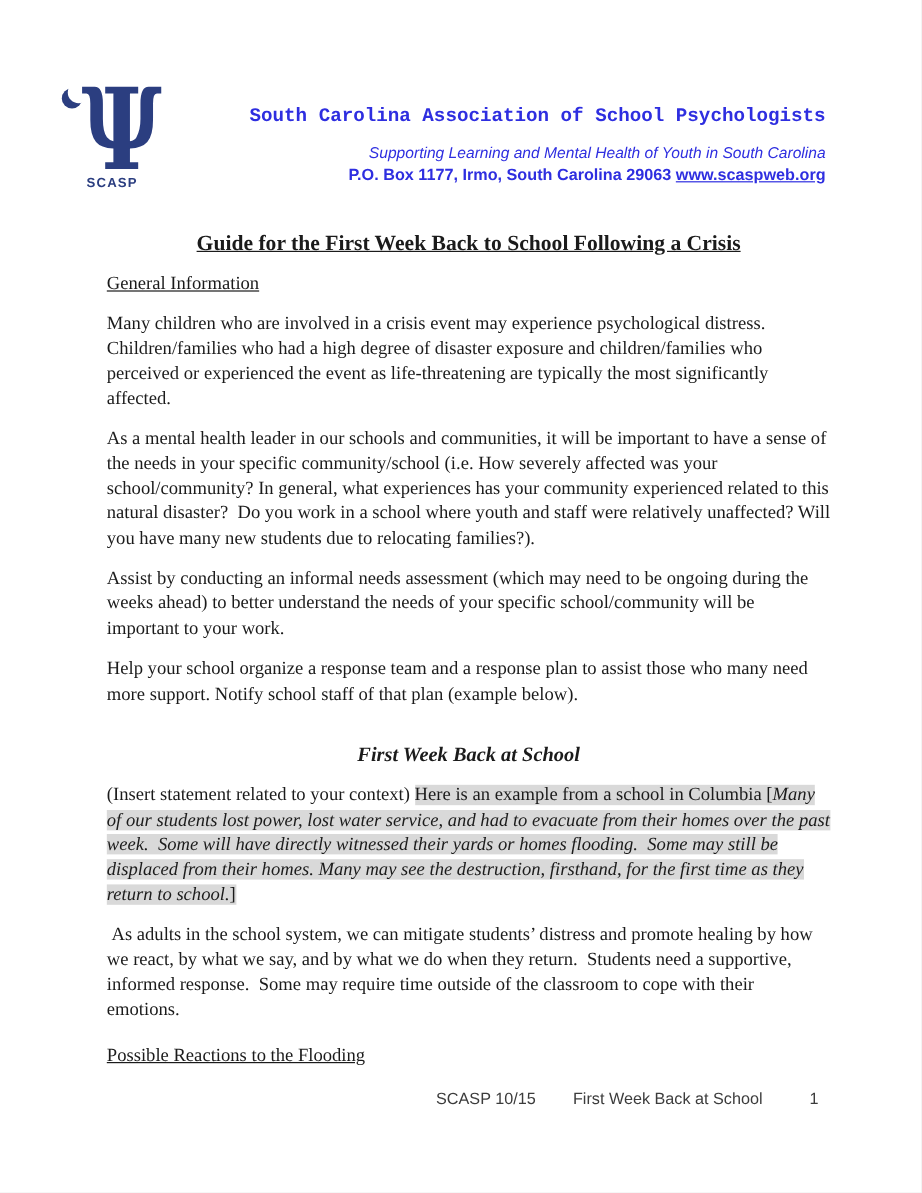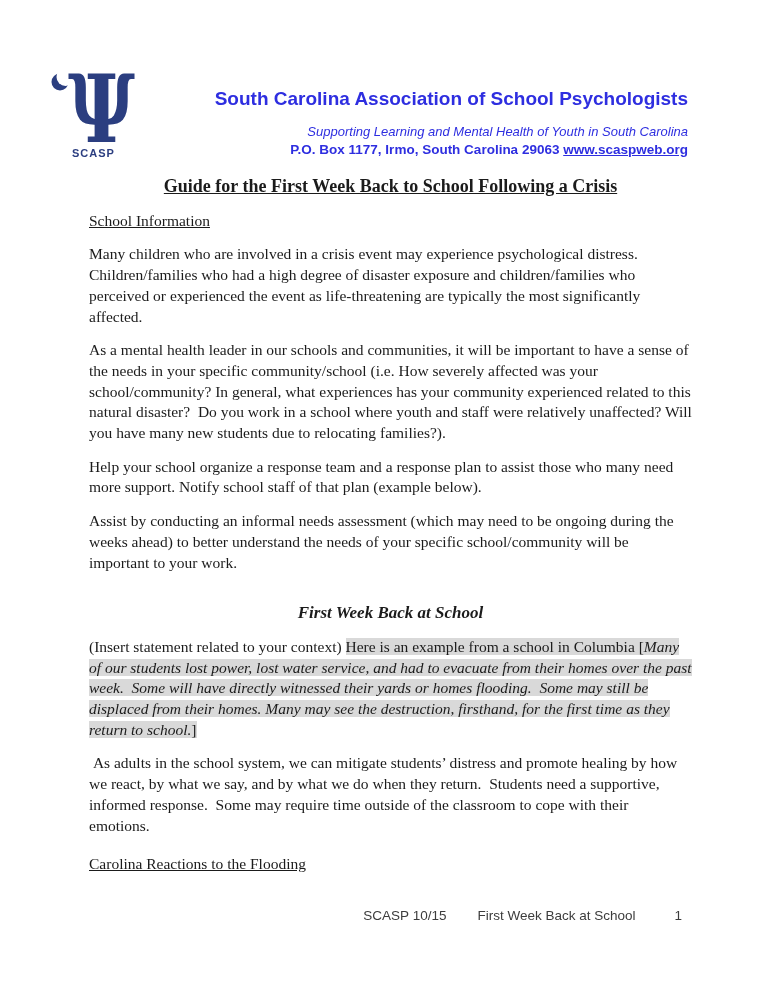--- a/index.html
+++ b/index.html
@@ -31,27 +31,27 @@
     font-family:"Liberation Sans", sans-serif;
     font-weight:bold;font-size:11px;letter-spacing:1px;
     color:#2b3e80;
   }
   .header-text{
     position:absolute;top:88px;right:80px;
     text-align:right;
     font-family:"Liberation Sans", sans-serif;
     color:#2e2ee0;
   }
-  .org-name{font-size:19px;font-weight:bold;margin:0 0 14px 0;}
+  .org-name{font-size:16px;font-weight:bold;margin:0 0 14px 0;font-family:Liberation Mono, monospace;}
   .tagline{font-size:13px;font-weight:normal;font-style:italic;margin:0 0 3px 0;}
   .address{font-size:13.5px;font-weight:bold;margin:0;text-align:right;}
   .address a{color:#2e2ee0;text-decoration:underline;cursor:pointer;}
   
   .content{
-    position:absolute;left:89px;right:76px;top:176px;
+    position:absolute;left:89px;right:76px;top:192px;
     font-size:15.5px;line-height:20.7px;
   }
   .doc-title{
     text-align:center;
     font-size:18px;font-weight:bold;
     text-decoration:underline;
     margin:0 0 14px 0;
   }
   .section-heading{
     font-size:15.5px;font-weight:normal;
@@ -96,37 +96,37 @@
     <div class="address">
       <span>P.O. Box 1177, Irmo, South Carolina 29063</span>
       <a>www.scaspweb.org</a>
     </div>
   </div>
 
   <div class="content">
 
     <div class="doc-title">Guide for the First Week Back to School Following a Crisis</div>
 
-    <div class="section-heading">School Information</div>
+    <div class="section-heading">General Information</div>
 
     <p>Many children who are involved in a crisis event may experience psychological distress. Children/families who had a high degree of disaster exposure and children/families who perceived or experienced the event as life-threatening are typically the most significantly affected.</p>
 
     <p>As a mental health leader in our schools and communities, it will be important to have a sense of the needs in your specific community/school (i.e. How severely affected was your school/community? In general, what experiences has your community experienced related to this natural disaster?&nbsp; Do you work in a school where youth and staff were relatively unaffected? Will you have many new students due to relocating families?).</p>
 
+    <p>Assist by conducting an informal needs assessment (which may need to be ongoing during the weeks ahead) to better understand the needs of your specific school/community will be important to your work.</p>
+
     <p>Help your school organize a response team and a response plan to assist those who many need more support. Notify school staff of that plan (example below).</p>
-
-    <p>Assist by conducting an informal needs assessment (which may need to be ongoing during the weeks ahead) to better understand the needs of your specific school/community will be important to your work.</p>
 
     <div class="center-heading">First Week Back at School</div>
 
     <p><span>(Insert statement related to your context) </span><mark class="hl"><span>Here is an example from a school in Columbia [</span><i>Many of our students lost power, lost water service, and had to evacuate from their homes over the past week.&nbsp; Some will have directly witnessed their yards or homes flooding.&nbsp; Some may still be displaced from their homes. Many may see the destruction, firsthand, for the first time as they return to school.</i><span>]</span></mark></p>
 
     <p>&nbsp;As adults in the school system, we can mitigate students’ distress and promote healing by how we react, by what we say, and by what we do when they return.&nbsp; Students need a supportive, informed response.&nbsp; Some may require time outside of the classroom to cope with their emotions.</p>
 
-    <div class="section-heading reactions-heading">Carolina Reactions to the Flooding</div>
+    <div class="section-heading reactions-heading">Possible Reactions to the Flooding</div>
   </div>
 
   <div class="footer">
     <span>SCASP 10/15</span>
     <span class="sep1"></span>
     <span>First Week Back at School</span>
     <span class="sep2"></span>
     <span>1</span>
   </div>
 

